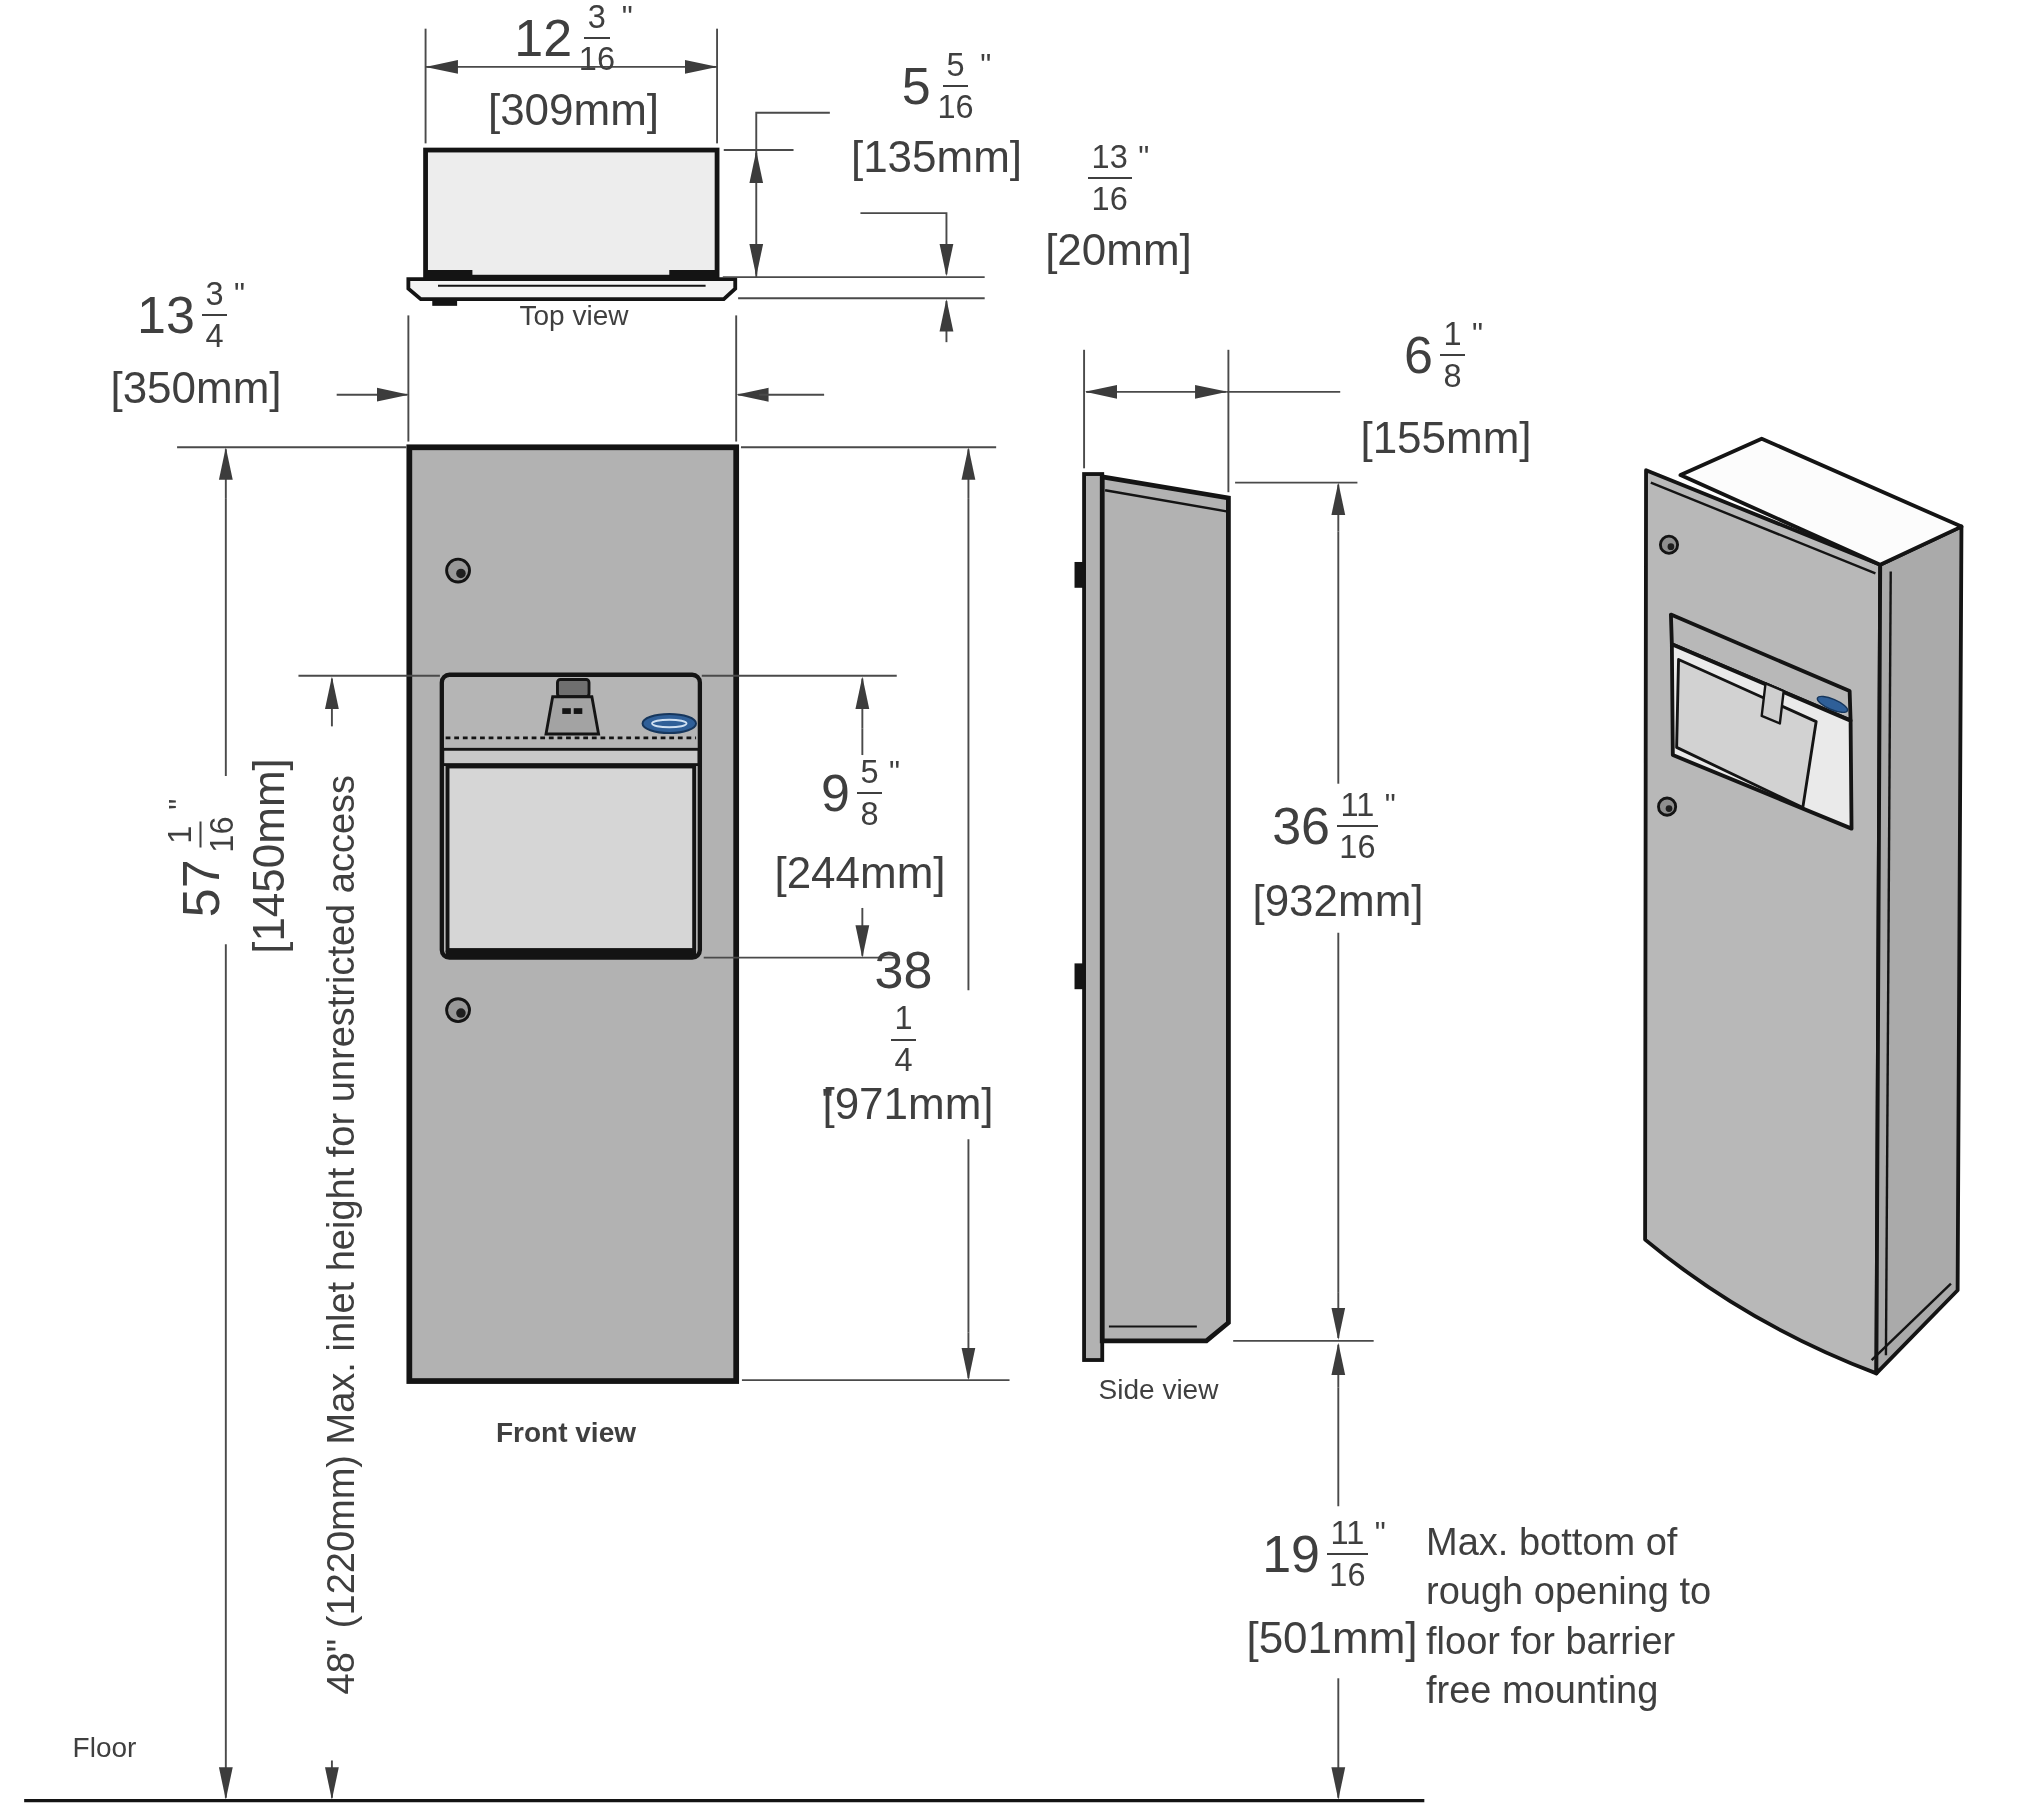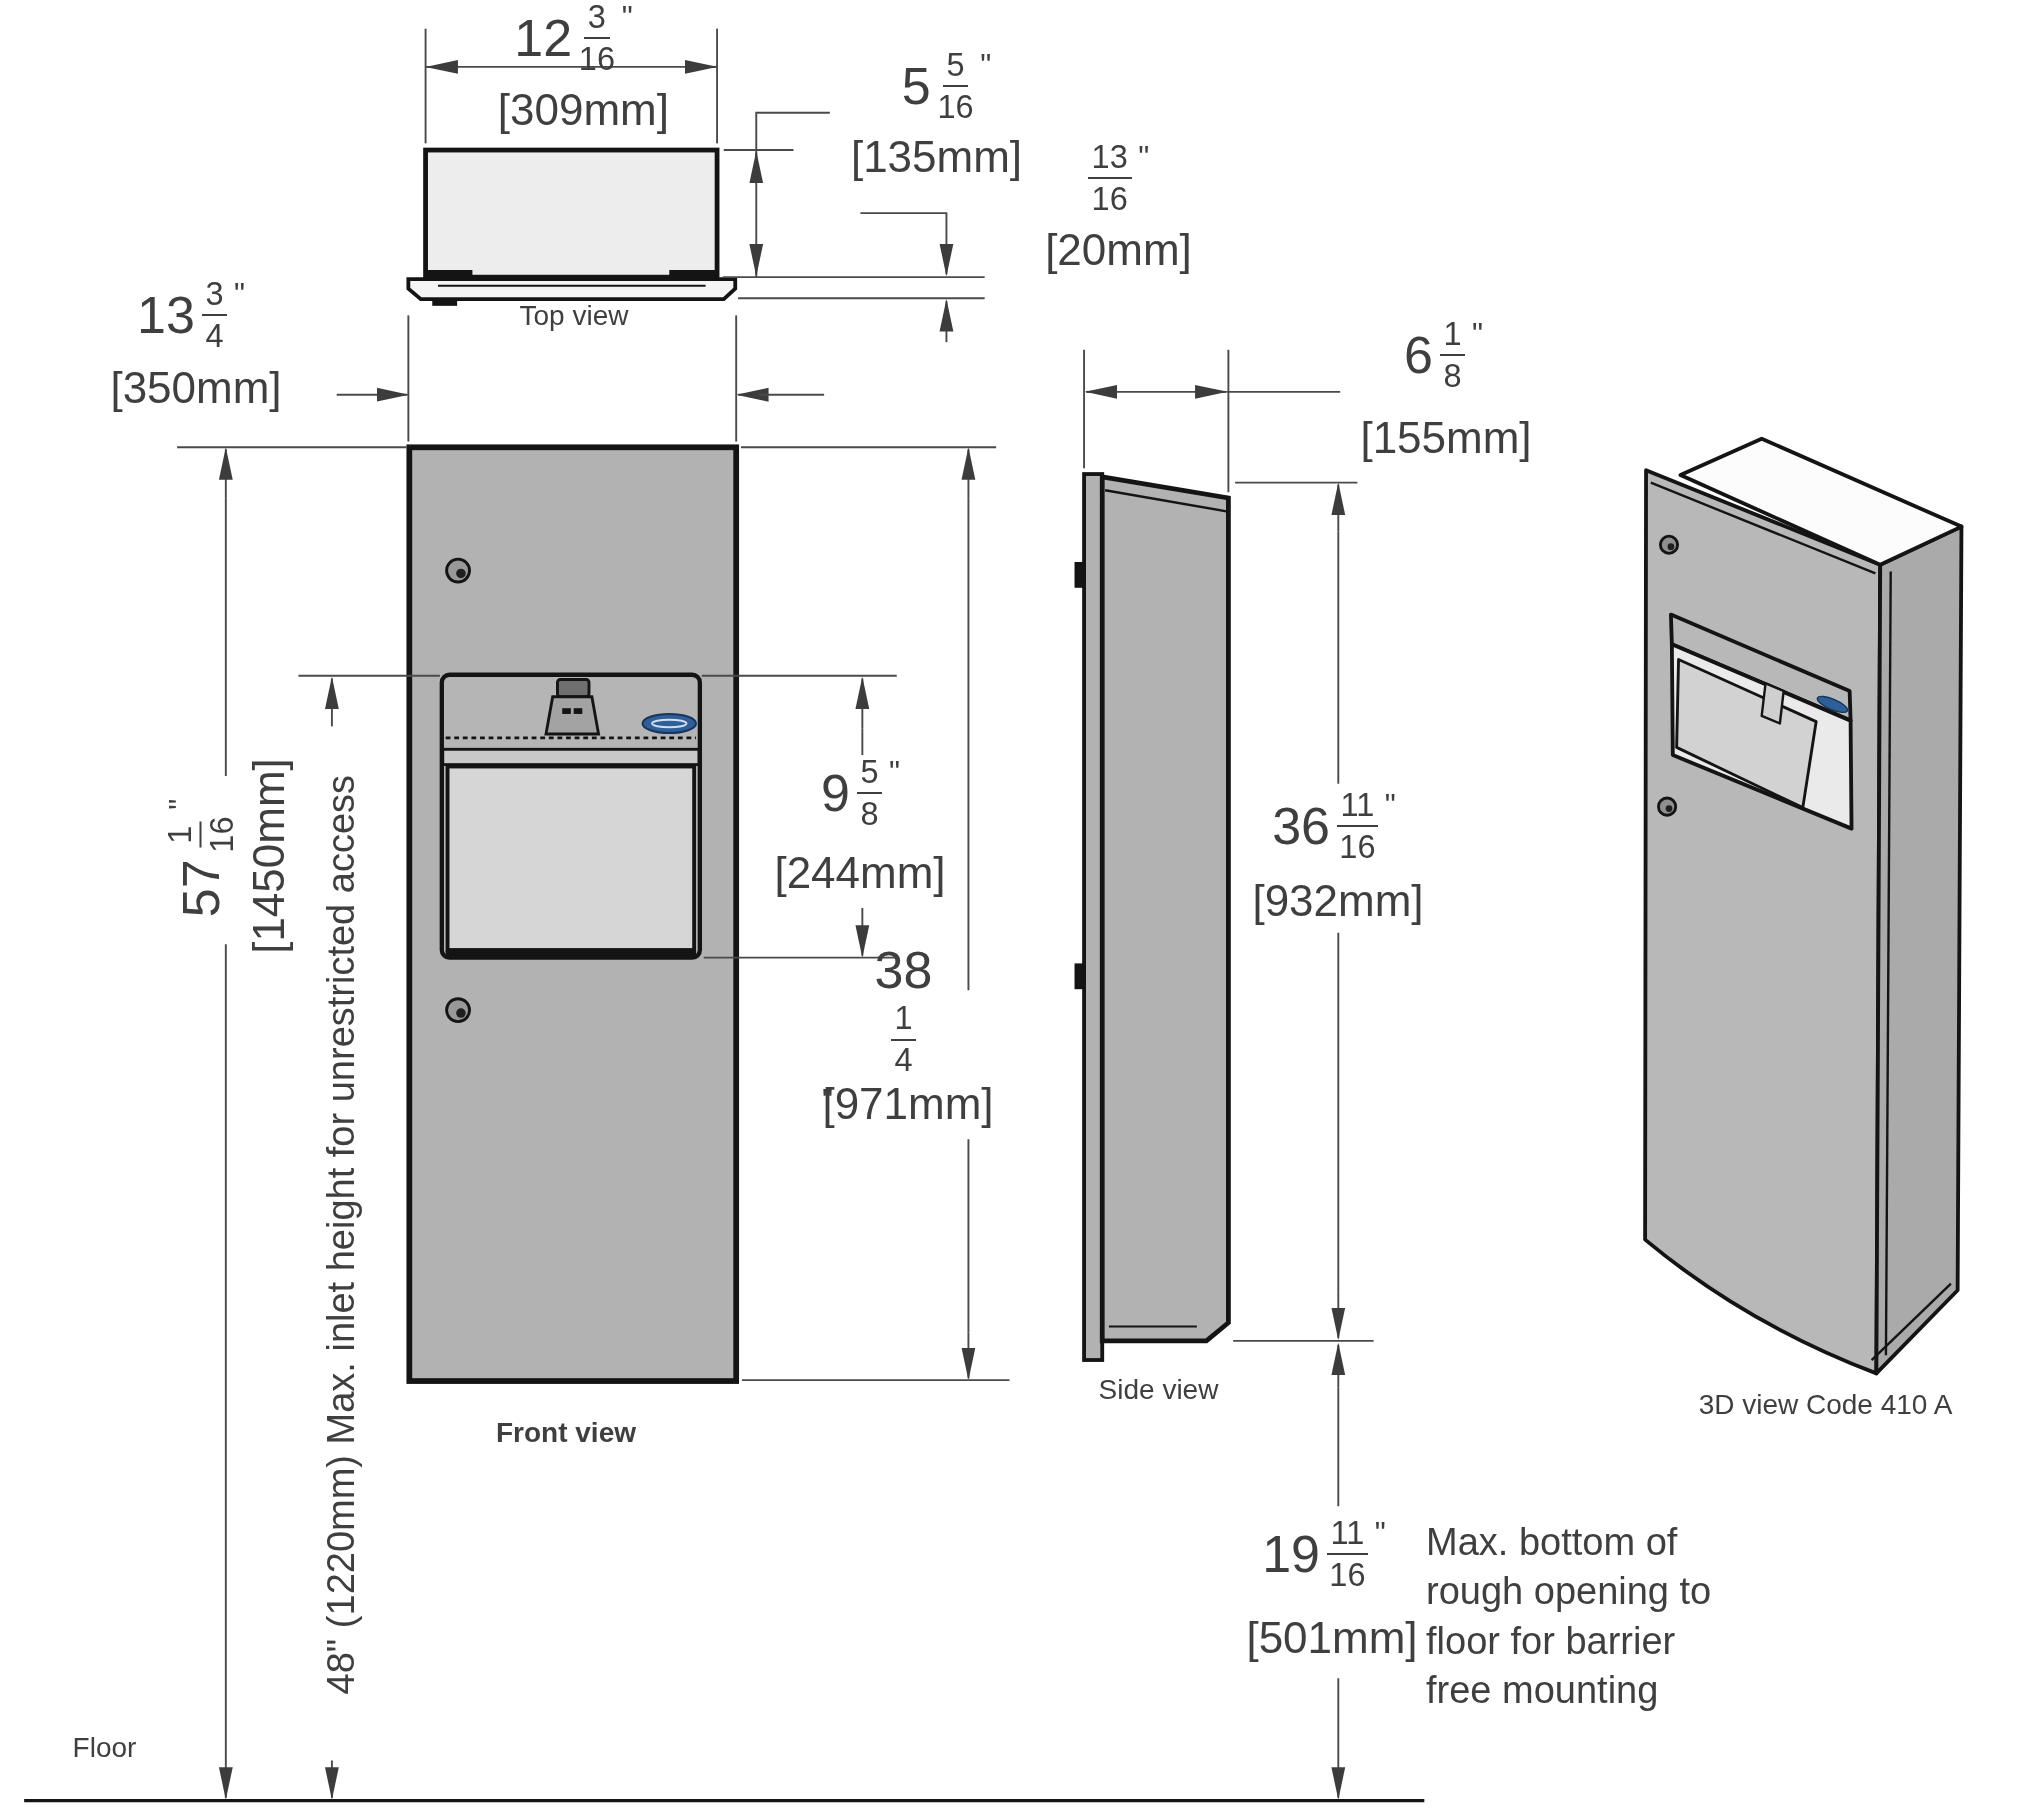--- a/index.html
+++ b/index.html
@@ -175,21 +175,21 @@
 </svg>
 
 <div class="dim txt" style="left:478px;top:0px;width:191px;">
   <span class="whole">12</span>
   <span class="frac">
         <span class="num">3</span>
         <span class="den">16</span>
       </span>
   <span class="unit">"</span>
 </div>
-<div class="mm txt" style="left:478px;top:88px;width:191px;text-align:right;">[309mm]</div>
+<div class="mm txt" style="left:478px;top:88px;width:191px;">[309mm]</div>
 
 <div class="dim txt" style="left:851px;top:48px;width:191px;">
   <span class="whole">5</span>
   <span class="frac">
         <span class="num">5</span>
         <span class="den">16</span>
       </span>
   <span class="unit">"</span>
 </div>
 <div class="mm txt" style="left:841px;top:135px;width:191px;">[135mm]</div>
@@ -275,16 +275,15 @@
 
 <div class="note txt rot nowrap" style="left:-232px;top:1210px;width:1147px;">48" (1220mm) Max. inlet height for unrestricted access</div>
 
 <div class="note txt" style="left:1426px;top:1518px;width:325px;">Max. bottom of rough opening to floor for barrier free mounting</div>
 
 <div class="lbl txt" style="left:33px;top:1734px;width:143px;">Floor</div>
 
 <div class="lbl txt" style="left:457px;top:302px;width:234px;">Top view</div>
 <div class="lbl txt" style="left:430px;top:1419px;width:272px;font-weight:bold;">Front view</div>
 <div class="lbl txt" style="left:1032px;top:1376px;width:253px;">Side view</div>
-<div class="lbl txt" style="left:1615px;top:1391px;width:421px;">3D view Code 410 A</div>
 
 </div>
 
 
 </body></html>

